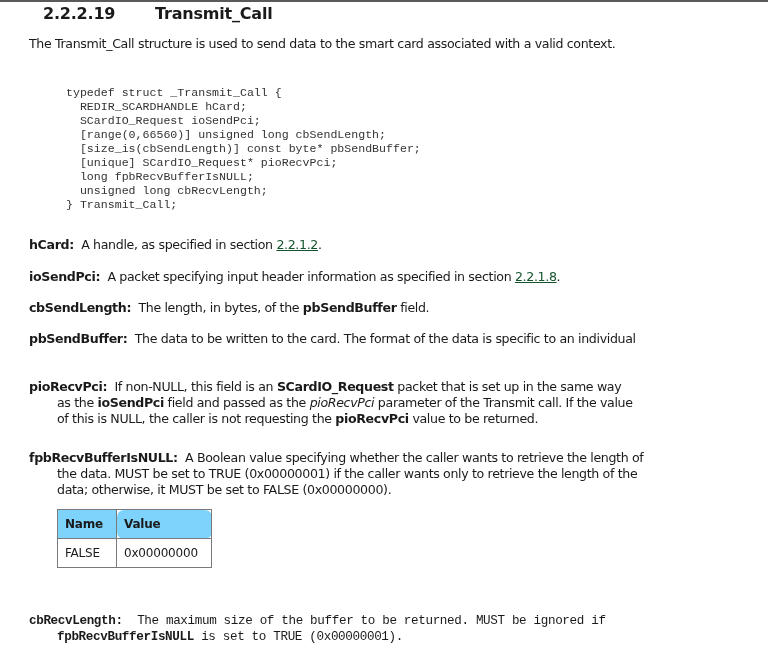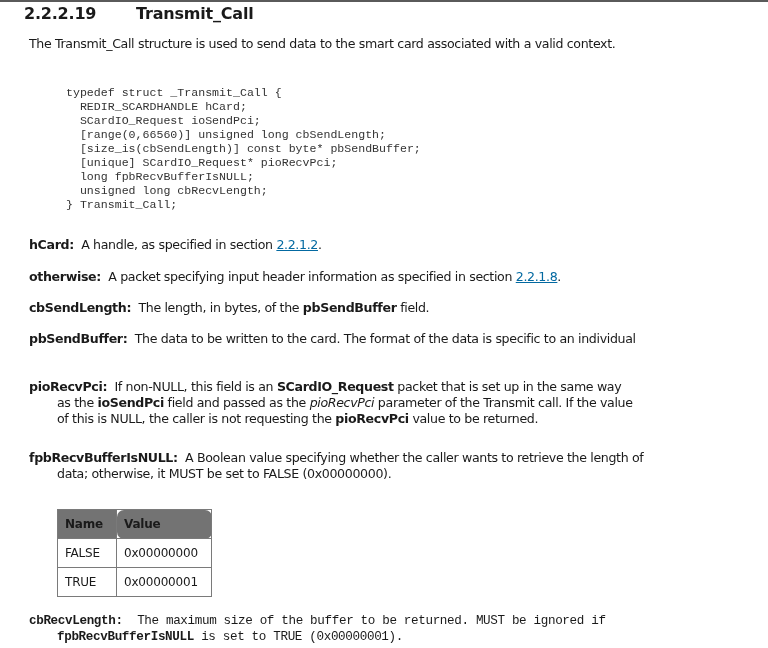--- a/index.html
+++ b/index.html
@@ -16,21 +16,21 @@
       color: #1a1a1a;
     }
     .top-rule {
       position: absolute;
       left: 0; top: 0;
       width: 768px; height: 2px;
       background: #5a5a5a;
     }
     .heading {
       position: absolute;
-      left: 24px; top: 4px;
+      left: 43px; top: 4px;
       font-size: 16px;
       font-weight: bold;
       letter-spacing: -0.2px;
       white-space: nowrap;
     }
     .heading .num { display: inline-block; width: 112px; }
     .intro {
       position: absolute;
       left: 29px; top: 36px;
       font-size: 12.6px;
@@ -54,38 +54,38 @@
       font-size: 12.6px;
       line-height: 16px;
       letter-spacing: -0.35px;
     }
     .field .line { white-space: nowrap; display: block; }
     .field .cont { padding-left: 28px; }
     .field .label { font-weight: bold; }
     .b { font-weight: bold; text-align: center; }
     .i { font-style: italic; }
     a.link {
-      color: #0369a1;
+      color: #14532d;
       text-decoration: underline;
     }
     table.vals {
       position: absolute;
       left: 57px; top: 509px;
       border-collapse: collapse;
       font-size: 12px;
       letter-spacing: -0.2px;
     }
     table.vals th, table.vals td {
       border: 1px solid #7a7a7a;
       text-align: left;
       padding: 0 7px;
       height: 28px;
     }
     table.vals th {
-      background: #737373;
+      background: #7dd3fc;
       font-weight: bold;
     }
     table.vals td:first-child, table.vals th:first-child { width: 44px; }
     table.vals td:last-child, table.vals th:last-child { width: 80px; border-radius: 7px; }
   </style>
 </head>
 <body>
 
 <div class="top-rule"></div>
 
@@ -107,21 +107,21 @@
 
 <div class="field" style="top:237px;">
   <span class="line">
     <span class="label">hCard:</span>&nbsp;
     <span>A handle, as specified in section </span><a class="link" href="#">2.2.1.2</a><span>.</span>
   </span>
 </div>
 
 <div class="field" style="top:269px;">
   <span class="line">
-    <span class="label">otherwise:</span>&nbsp;
+    <span class="label">ioSendPci:</span>&nbsp;
     <span>A packet specifying input header information as specified in section </span><a class="link" href="#">2.2.1.8</a><span>.</span>
   </span>
 </div>
 
 <div class="field" style="top:300px;">
   <span class="line">
     <span class="label">cbSendLength:</span>&nbsp;
     <span>The length, in bytes, of the </span><span class="b">pbSendBuffer</span><span> field.</span>
   </span>
 </div>
@@ -144,39 +144,36 @@
   <span class="line cont">
     <span>of this is NULL, the caller is not requesting the </span><span class="b">pioRecvPci</span><span> value to be returned.</span>
   </span>
 </div>
 
 <div class="field" style="top:450px;">
   <span class="line">
     <span class="label">fpbRecvBufferIsNULL:</span>&nbsp;
     <span>A Boolean value specifying whether the caller wants to retrieve the length of</span>
   </span>
+  <span class="line cont">the data. MUST be set to TRUE (0x00000001) if the caller wants only to retrieve the length of the</span>
   <span class="line cont">data; otherwise, it MUST be set to FALSE (0x00000000).</span>
 </div>
 
 <table class="vals">
   <thead>
     <tr>
       <th>Name</th>
       <th>Value</th>
     </tr>
   </thead>
   <tbody>
     <tr>
       <td>FALSE</td>
       <td>0x00000000</td>
     </tr>
-    <tr>
-      <td>TRUE</td>
-      <td>0x00000001</td>
-    </tr>
   </tbody>
 </table>
 
 <div class="field" style="top:613px;font-family:Liberation Mono, monospace;">
   <span class="line">
     <span class="label">cbRecvLength:</span>&nbsp;
     <span>The maximum size of the buffer to be returned. MUST be ignored if</span>
   </span>
   <span class="line cont">
     <span class="b">fpbRecvBufferIsNULL</span><span> is set to TRUE (0x00000001).</span>

